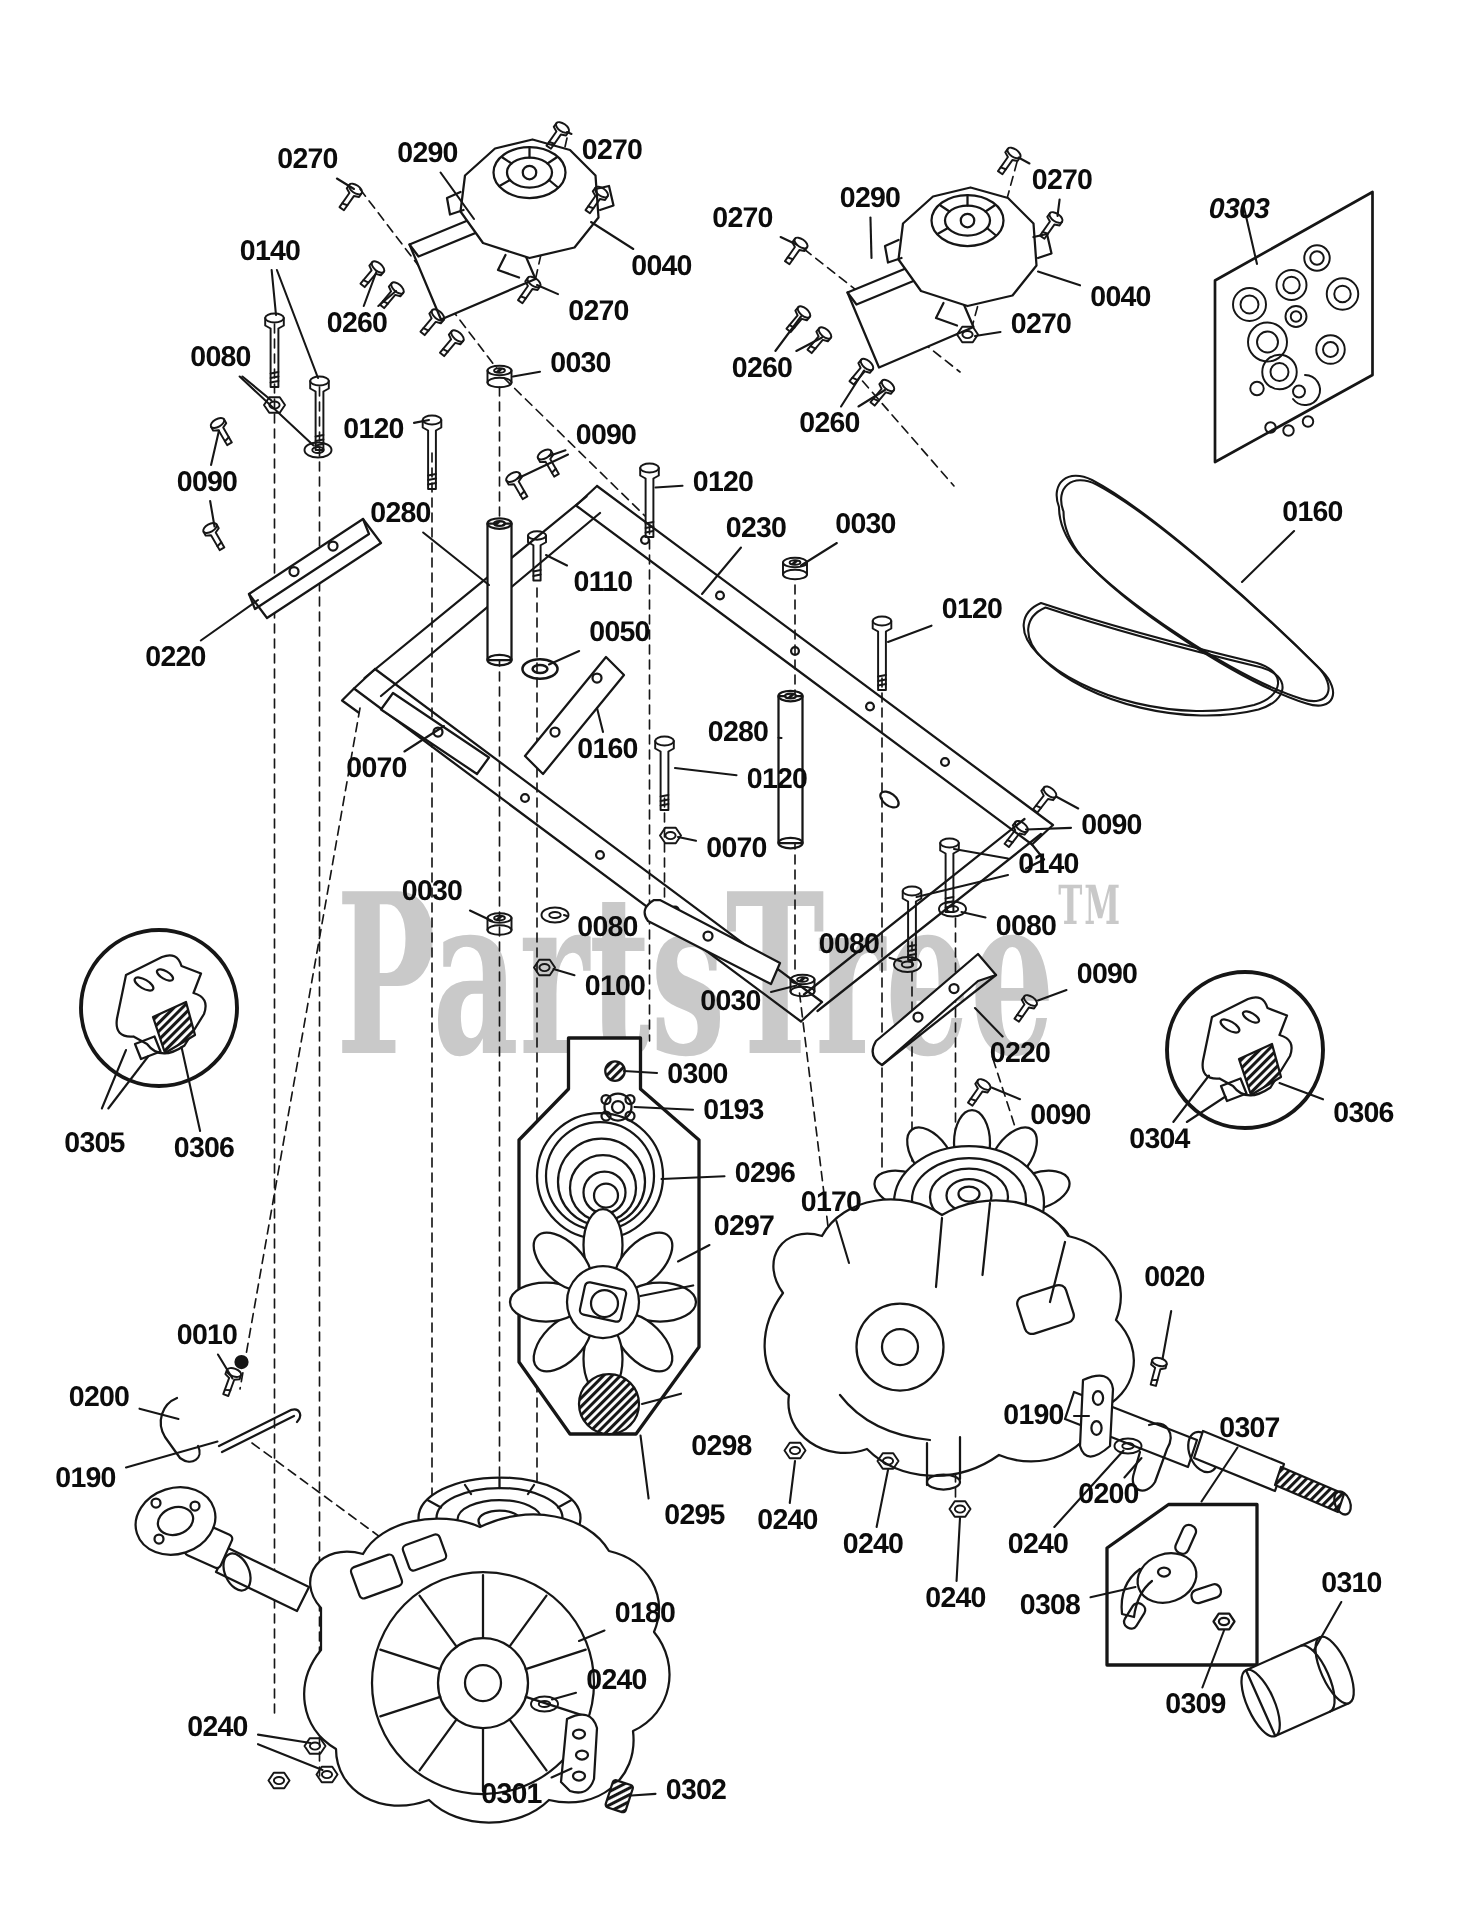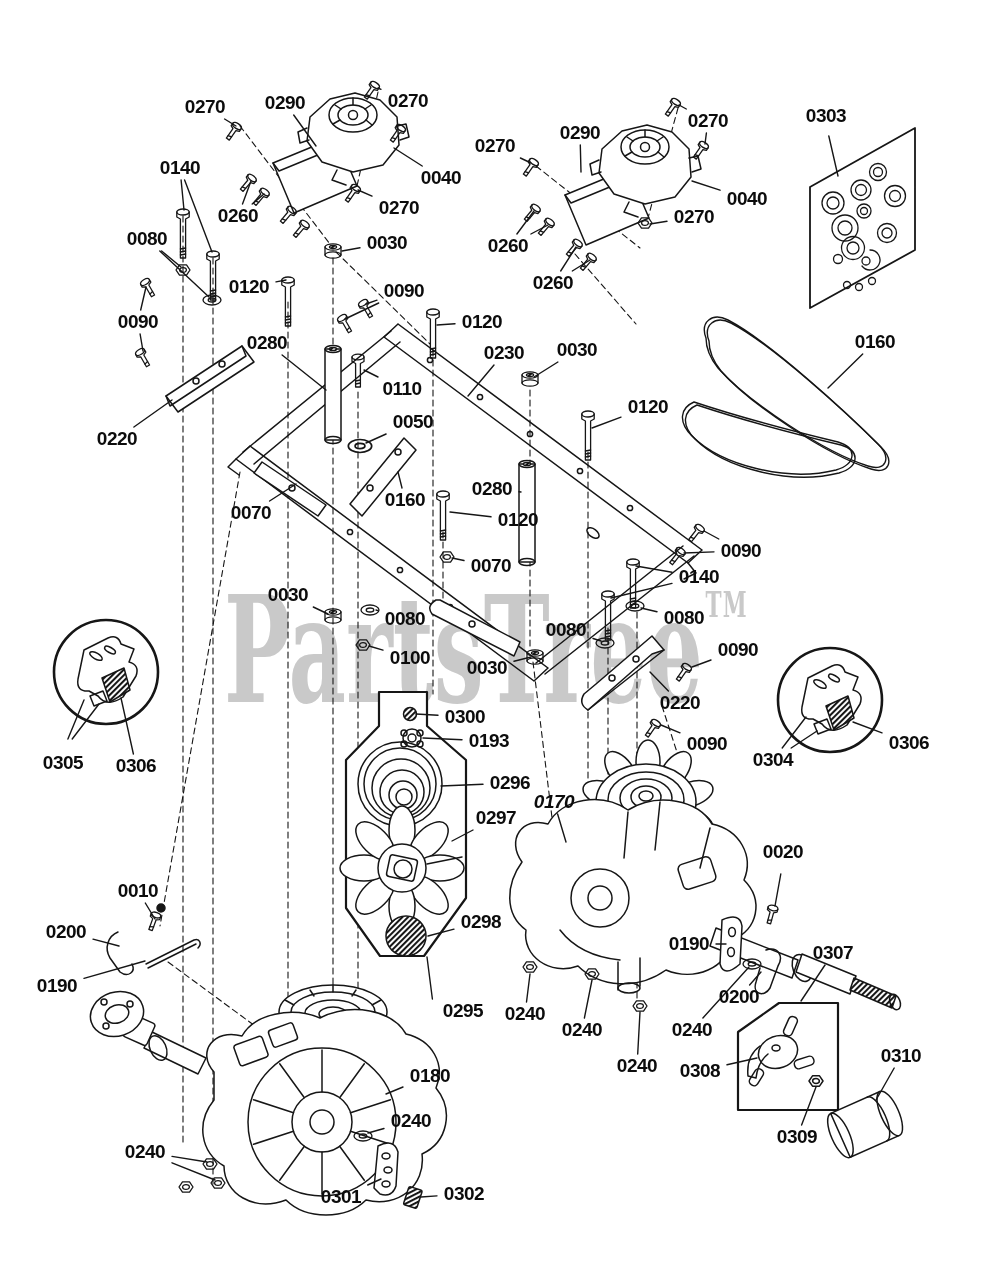--- a/index.html
+++ b/index.html
@@ -536,39 +536,39 @@
       <div class="plabel" style="left: 699px; top: 577px;">0140</div>
       <div class="plabel" style="left: 684px; top: 618px;">0080</div>
       <div class="plabel" style="left: 566px; top: 630px;">0080</div>
       <div class="plabel" style="left: 288px; top: 595px;">0030</div>
       <div class="plabel" style="left: 405px; top: 619px;">0080</div>
       <div class="plabel" style="left: 410px; top: 658px;">0100</div>
       <div class="plabel" style="left: 487px; top: 668px;">0030</div>
       <div class="plabel" style="left: 680px; top: 703px;">0220</div>
       <div class="plabel" style="left: 738px; top: 650px;">0090</div>
       <div class="plabel" style="left: 707px; top: 744px;">0090</div>
-      <div class="plabel" style="left: 826px; top: 116px;">0303</div>
+      <div class="plabel" style="left: 826px; top: 140px; font-style: italic;">0303</div>
       <div class="plabel" style="left: 495px; top: 146px;">0270</div>
       <div class="plabel" style="left: 580px; top: 133px;">0290</div>
       <div class="plabel" style="left: 708px; top: 121px;">0270</div>
       <div class="plabel" style="left: 747px; top: 199px;">0040</div>
       <div class="plabel" style="left: 508px; top: 246px;">0260</div>
       <div class="plabel" style="left: 694px; top: 217px;">0270</div>
       <div class="plabel" style="left: 553px; top: 283px;">0260</div>
       <div class="plabel" style="left: 63px; top: 751px; margin-top: 12px;">0305</div>
       <div class="plabel" style="left: 136px; top: 766px;">0306</div>
       <div class="plabel" style="left: 773px; top: 760px;">0304</div>
       <div class="plabel" style="left: 909px; top: 743px;">0306</div>
       <div class="plabel" style="left: 465px; top: 717px;">0300</div>
       <div class="plabel" style="left: 489px; top: 741px;">0193</div>
       <div class="plabel" style="left: 510px; top: 783px;">0296</div>
       <div class="plabel" style="left: 496px; top: 818px;">0297</div>
-      <div class="plabel" style="left: 481px; top: 922px;">0298</div>
+      <div class="plabel" style="left: 481px; top: 965px;">0298</div>
       <div class="plabel" style="left: 434px; top: 1011px; margin-left: 29px;">0295</div>
-      <div class="plabel" style="left: 554px; top: 802px; font-style: italic;">0170</div>
+      <div class="plabel" style="left: 554px; top: 802px;">0170</div>
       <div class="plabel" style="left: 783px; top: 852px;">0020</div>
       <div class="plabel" style="left: 689px; top: 944px;">0190</div>
       <div class="plabel" style="left: 739px; top: 997px;">0200</div>
       <div class="plabel" style="left: 525px; top: 1014px;">0240</div>
       <div class="plabel" style="left: 582px; top: 1030px;">0240</div>
       <div class="plabel" style="left: 692px; top: 1030px;">0240</div>
       <div class="plabel" style="left: 637px; top: 1066px;">0240</div>
       <div class="plabel" style="left: 833px; top: 953px;">0307</div>
       <div class="plabel" style="left: 700px; top: 1071px;">0308</div>
       <div class="plabel" style="left: 797px; top: 1137px;">0309</div>

